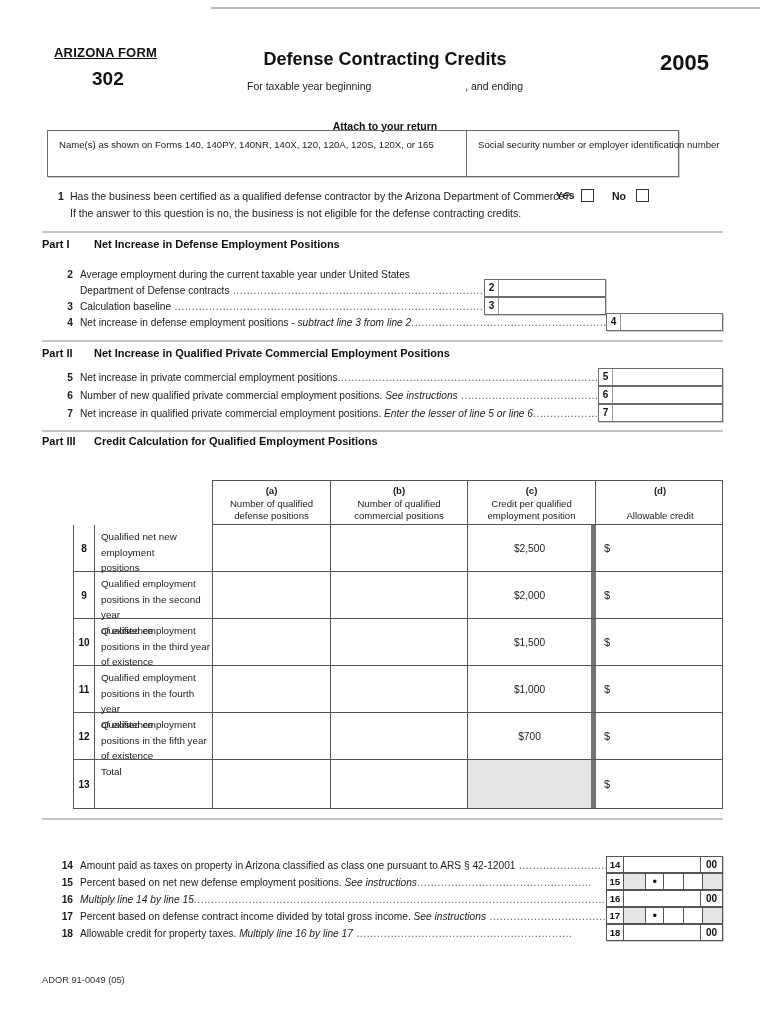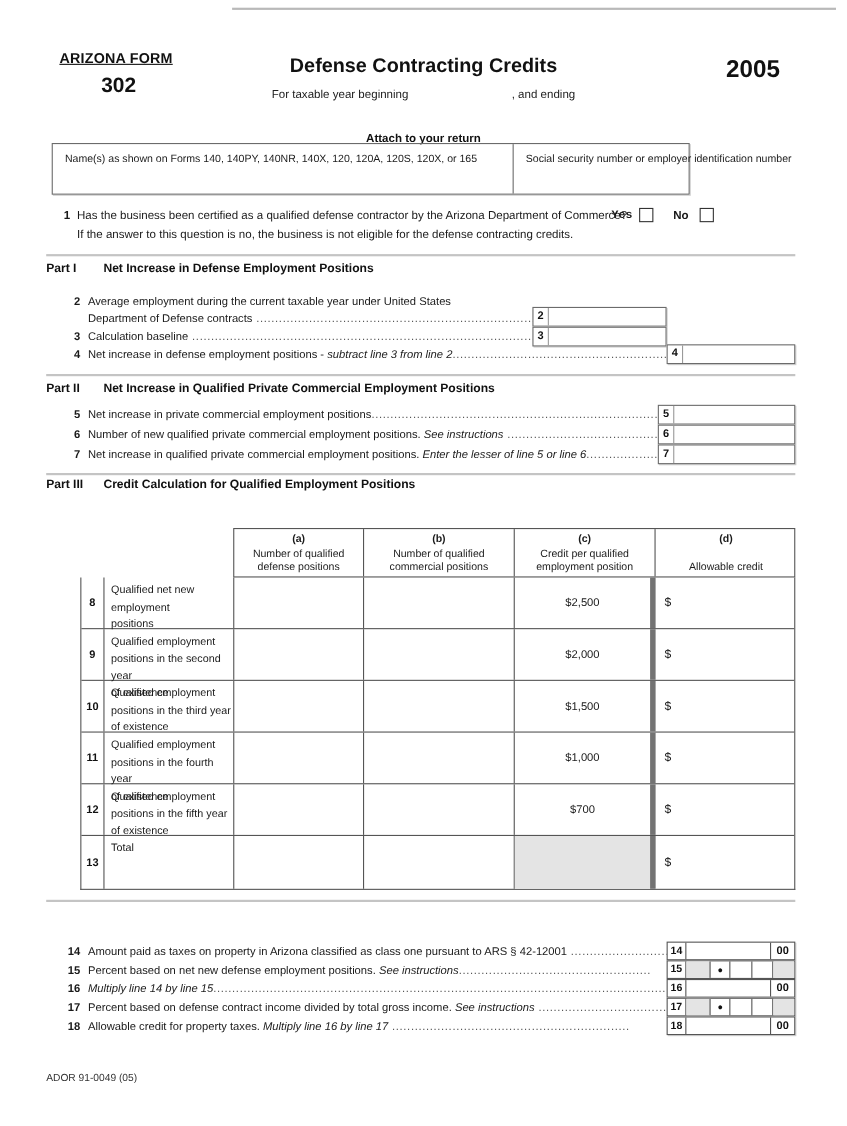--- a/index.html
+++ b/index.html
@@ -46,21 +46,21 @@
     position:absolute; left:660px; top:8px;
     font-size:22px; font-weight:bold; color:#111;
   }
   .attach-note {
     position:absolute; left:200px; top:78px; width:370px;
     text-align:center; font-size:10.5px; font-weight:bold; color:#111;
   }
 
   
   .idbox {
-    position:absolute; left:47px; top:130px; width:580px; height:47px;
+    position:absolute; left:47px; top:130px; width:632px; height:47px;
     border:1px solid #6b6b6b; box-sizing:border-box;
     box-shadow:1px 1px 0 #cfcfcf;
     padding-left:24px;
   }
   .idbox .cell { position:absolute; top:0; height:100%; box-sizing:border-box; }
   .idbox .cell-name { left:0; width:419px; border-right:1px solid #6b6b6b; }
   .idbox .cell-ssn  { left:419px; width:255px; }
   .idbox .cell-label {
     position:absolute; left:11px; top:8px;
     font-size:9.6px; color:#1a1a1a; white-space:nowrap;

